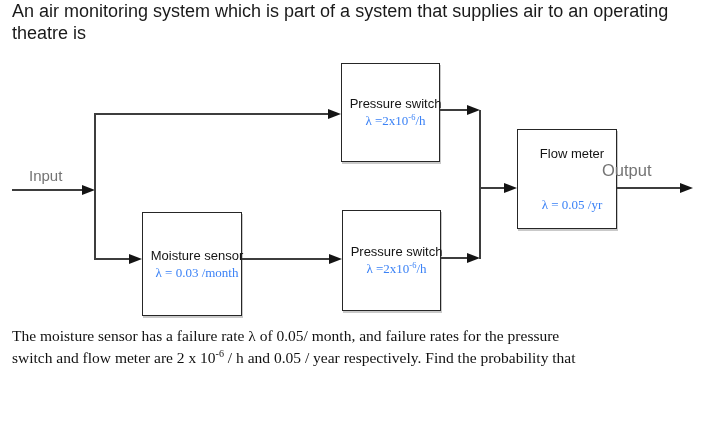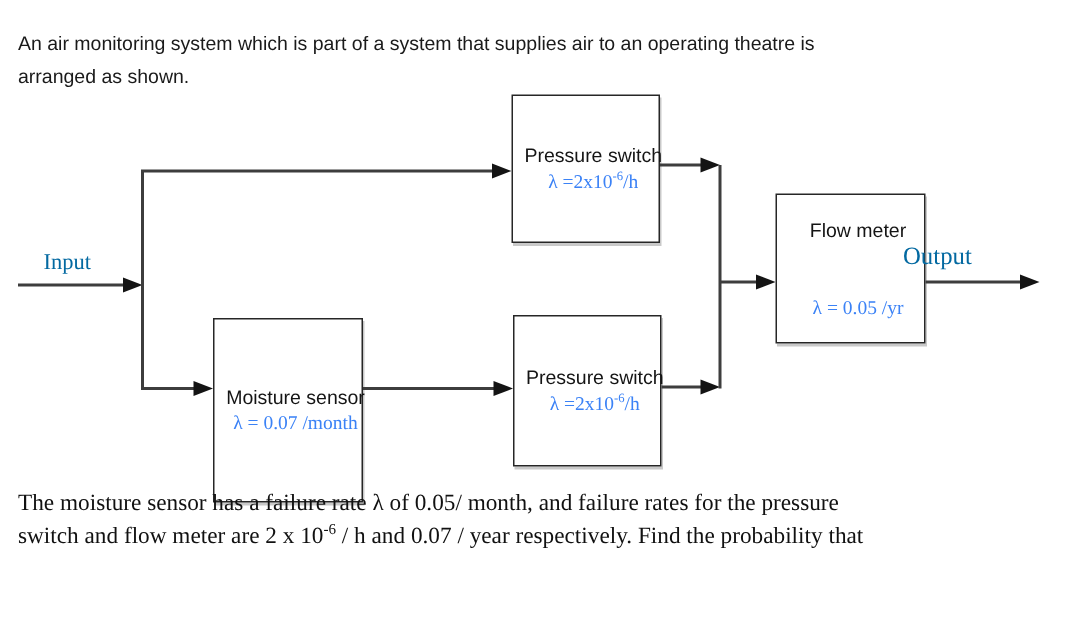--- a/index.html
+++ b/index.html
@@ -13,24 +13,24 @@
     height: 424px;
     background: #ffffff;
     overflow: hidden;
     font-family: "Liberation Sans", sans-serif;
     color: #111111;
   }
   
   .intro {
     position: absolute;
     left: 12px;
-    top: 18px;
+    top: 0;
     width: 690px;
     font-family: "Liberation Sans", sans-serif;
-    font-size: 13px;
+    font-size: 18px;
     line-height: 22px;
     color: #1a1a1a;
   }
   .problem {
     position: absolute;
     left: 12px;
     top: 325px;
     width: 700px;
     font-family: Liberation Serif, serif;
     font-size: 15.5px;
@@ -64,68 +64,67 @@
     white-space: nowrap;
   }
   .dbox .blambda {
     font-family: "Liberation Serif", serif;
     font-size: 13px;
     line-height: 17px;
     color: #3b82f6;
     white-space: nowrap;
   }
   #box-pressure-top    { left: 341px; top: 63px;  width: 99px;  height: 99px; }
-  #box-moisture        { left: 142px; top: 212px; width: 100px; height: 123px; }
+  #box-moisture        { left: 142px; top: 212px; width: 100px; height: 104px; }
   #box-pressure-bottom { left: 342px; top: 210px; width: 99px;  height: 101px; }
   #box-flow-meter      { left: 517px; top: 129px; width: 100px; height: 100px; gap: 34px; }
   
   .hline { position: absolute; height: 2px; background: #3d3d3d; }
   .vline { position: absolute; width: 2px;  background: #3d3d3d; }
   .arr {
     position: absolute;
     width: 0; height: 0;
     border-top: 5px solid transparent;
     border-bottom: 5px solid transparent;
     border-left: 13px solid #141414;
   }
   
   .io-label {
     position: absolute;
-    font-family: Liberation Serif, serif;
-    color: #0369a1;
+    font-family: Liberation Sans, sans-serif;
+    color: #737373;
     white-space: nowrap;
   }
   #input-label  { left: 29px;  top: 167px; font-size: 15px; }
   #output-label { left: 602px; top: 161px; font-size: 16.5px; }
 </style>
 </head>
 <body>
 
 <div id="page">
 
   <div class="intro">
     <div>An air monitoring system which is part of a system that supplies air to an operating theatre is</div>
-    <div>arranged as shown.</div>
   </div>
 
   <div class="io-label" id="input-label">Input</div>
   <div class="hline" style="left:12px; top:189px; width:71px;"></div>
   <div class="arr" style="left:82px; top:185px;"></div>
 
   <div class="vline" style="left:94px; top:114px; height:146px;"></div>
 
   <div class="hline" style="left:94px; top:113px; width:235px;"></div>
   <div class="arr" style="left:328px; top:109px;"></div>
 
   <div class="hline" style="left:94px; top:258px; width:36px;"></div>
   <div class="arr" style="left:129px; top:254px;"></div>
 
   <div class="dbox" id="box-moisture">
     <div class="blabel">Moisture sensor</div>
-    <div class="blambda">λ = 0.07 /month</div>
+    <div class="blambda">λ = 0.03 /month</div>
   </div>
 
   <div class="hline" style="left:242px; top:258px; width:88px;"></div>
   <div class="arr" style="left:329px; top:254px;"></div>
 
   <div class="dbox" id="box-pressure-top">
     <div class="blabel">Pressure switch</div>
     <div class="blambda"><span>λ =2x10</span><sup class="exp">-6</sup><span>/h</span></div>
   </div>
 
@@ -149,16 +148,16 @@
     <div class="blabel">Flow meter</div>
     <div class="blambda">λ = 0.05 /yr</div>
   </div>
 
   <div class="io-label" id="output-label">Output</div>
   <div class="hline" style="left:617px; top:187px; width:63px;"></div>
   <div class="arr" style="left:680px; top:183px;"></div>
 
   <div class="problem">
     <div>The moisture sensor has a failure rate λ of 0.05/ month, and failure rates for the pressure</div>
-    <div><span>switch and flow meter are 2 x 10</span><sup class="exp">-6</sup><span> / h and 0.07 / year respectively. Find the probability that</span></div>
+    <div><span>switch and flow meter are 2 x 10</span><sup class="exp">-6</sup><span> / h and 0.05 / year respectively. Find the probability that</span></div>
   </div>
 
 </div>
 
 </body></html>

